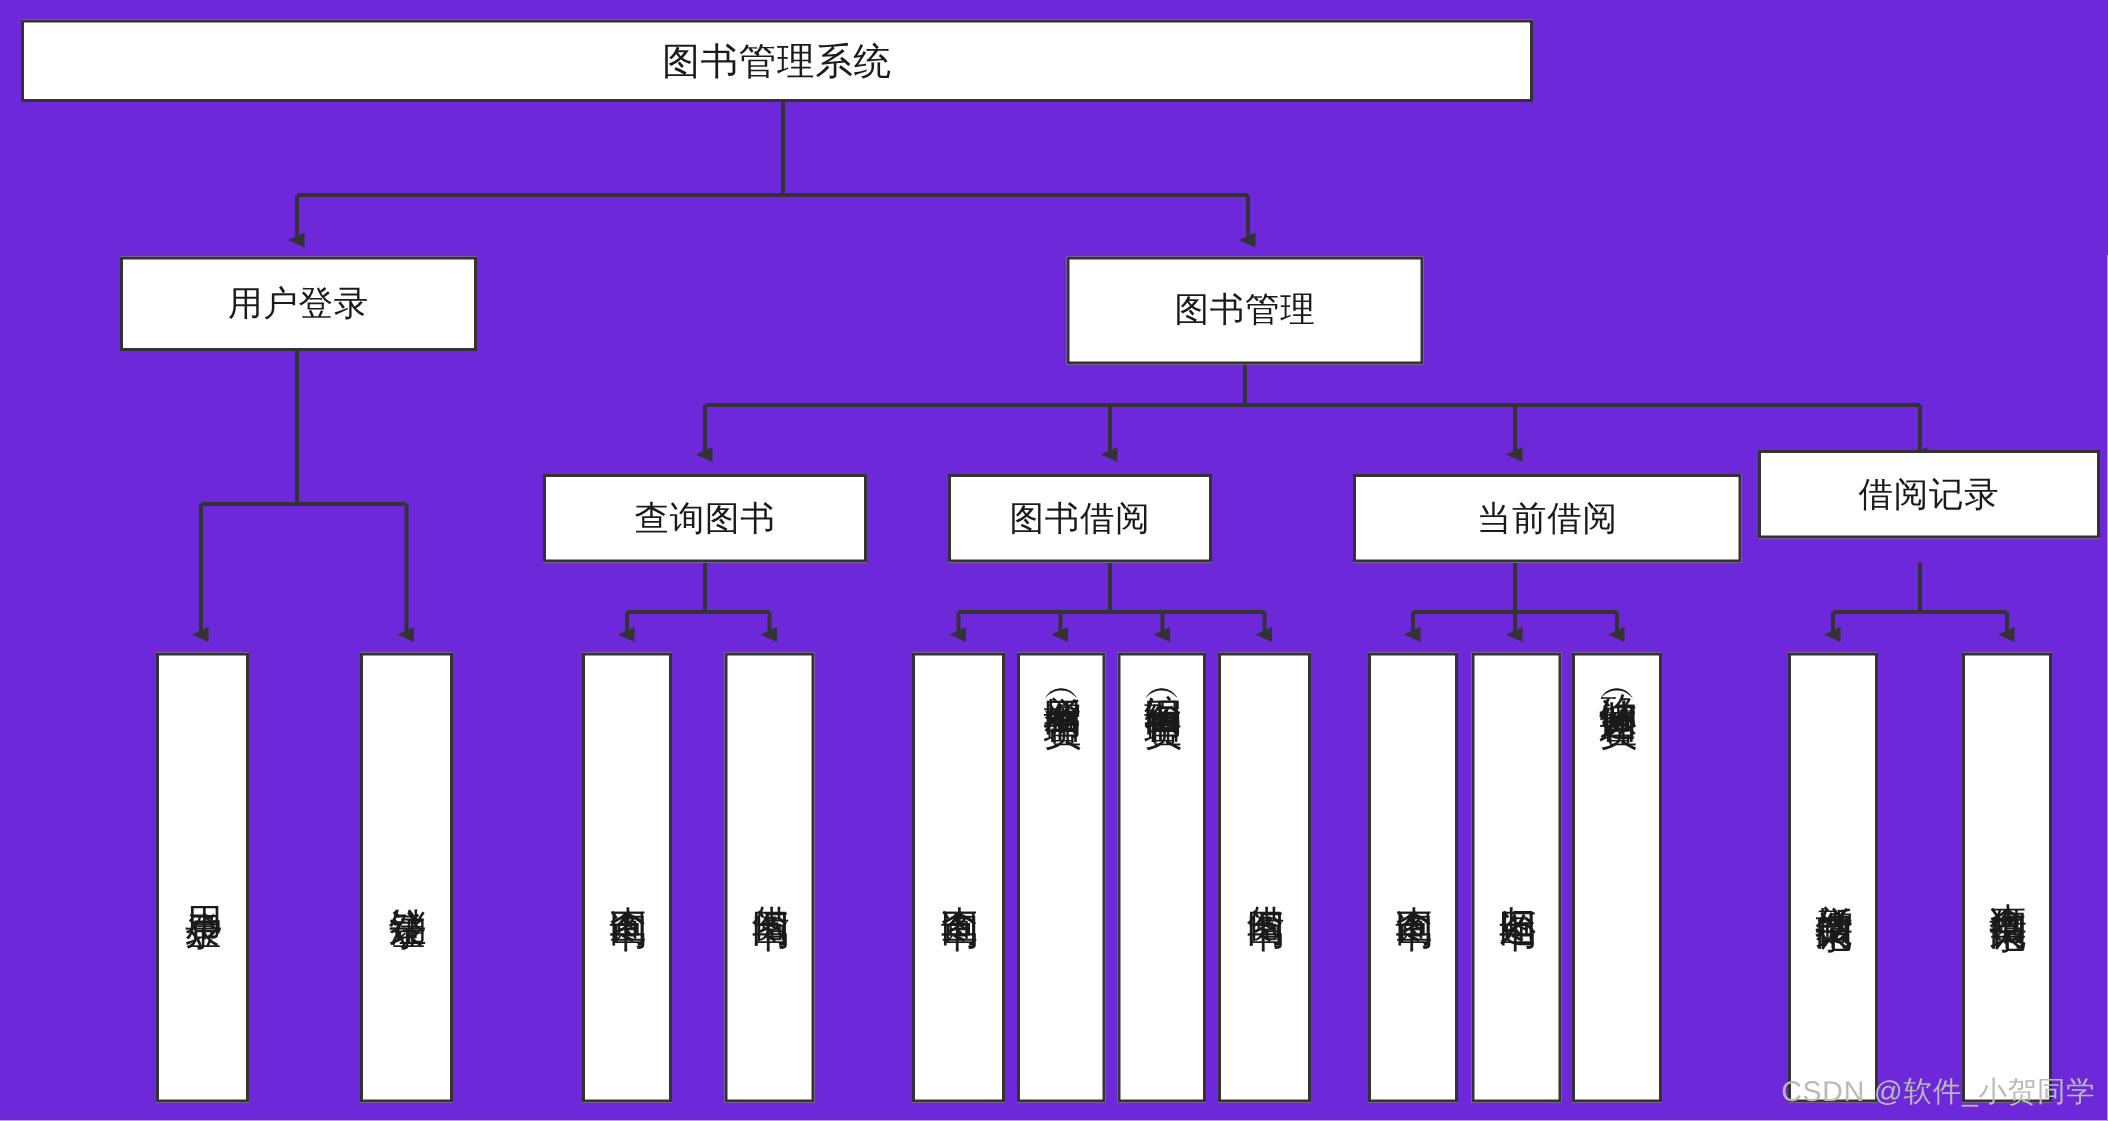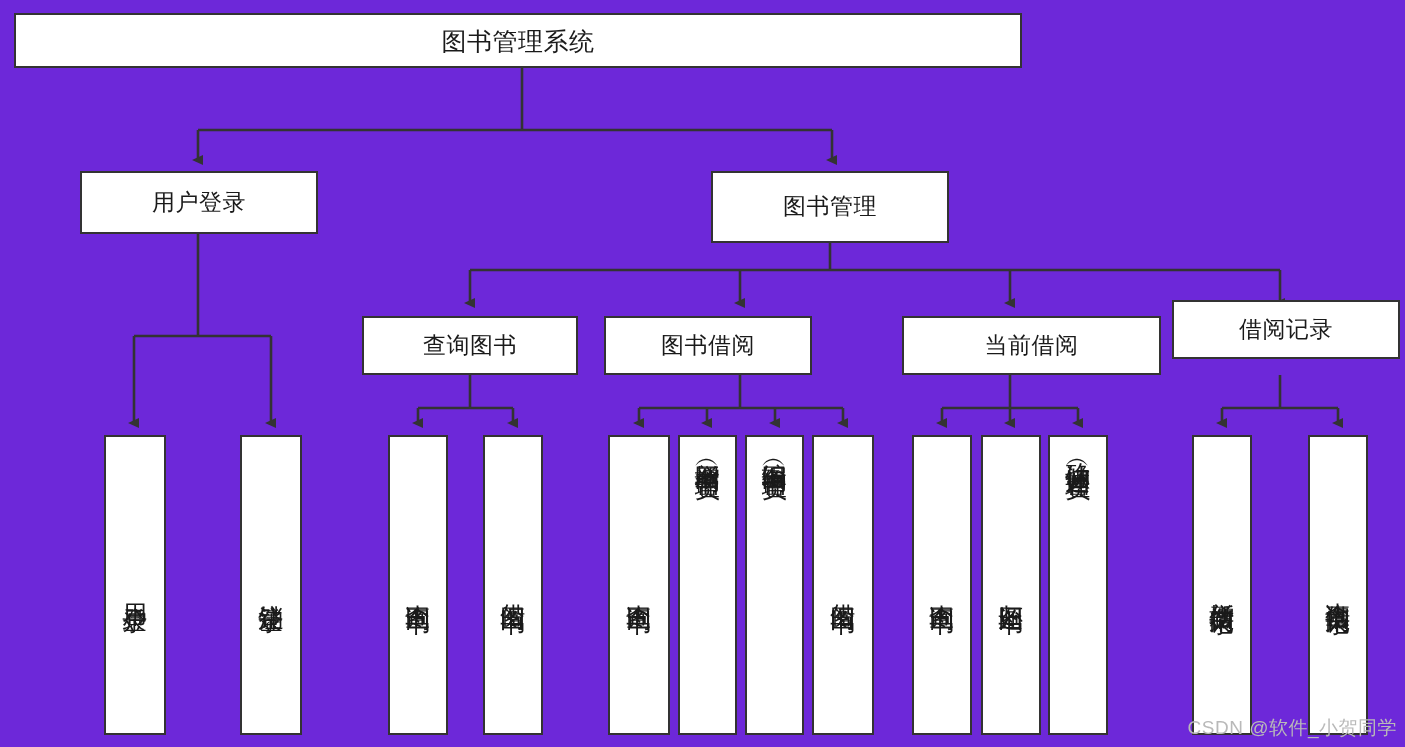--- a/index.html
+++ b/index.html
@@ -118,21 +118,21 @@
   <div class="node h" style="left:80px;top:171px;width:238px;height:63px;">
     <span>用户登录</span>
   </div>
   <div class="node h" style="left:711px;top:171px;width:238px;height:72px;">
     <span>图书管理</span>
   </div>
 
   <div class="node h" style="left:362px;top:316px;width:216px;height:59px;">
     <span>查询图书</span>
   </div>
-  <div class="node h" style="left:604px;top:316px;width:208px;height:59px;">
+  <div class="node h" style="left:632px;top:316px;width:176px;height:59px;">
     <span>图书借阅</span>
   </div>
   <div class="node h" style="left:902px;top:316px;width:259px;height:59px;">
     <span>当前借阅</span>
   </div>
   <div class="node h" style="left:1172px;top:300px;width:228px;height:59px;font-family:Liberation Serif, serif;">
     <span>借阅记录</span>
   </div>
 
   <div class="node v mid" style="left:104px;top:435px;width:62px;height:300px;">

